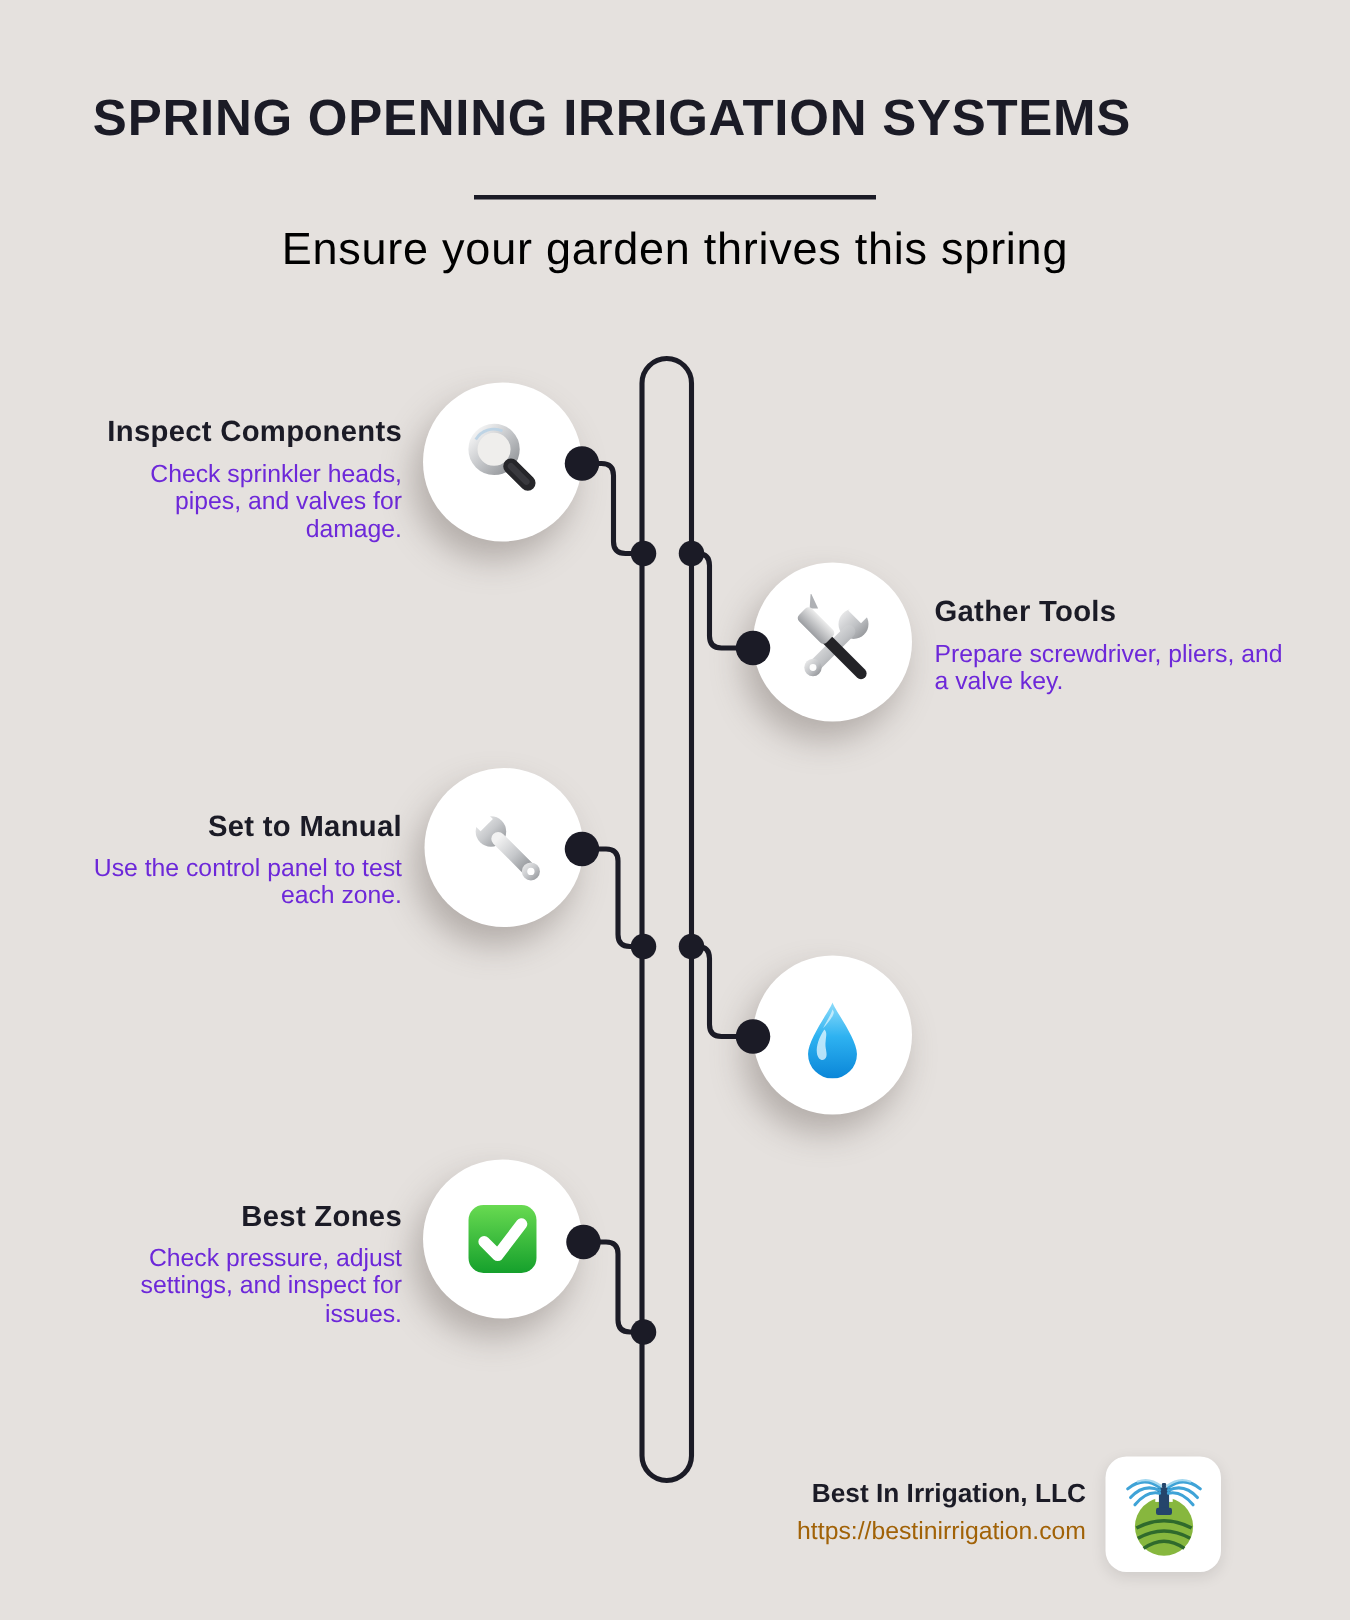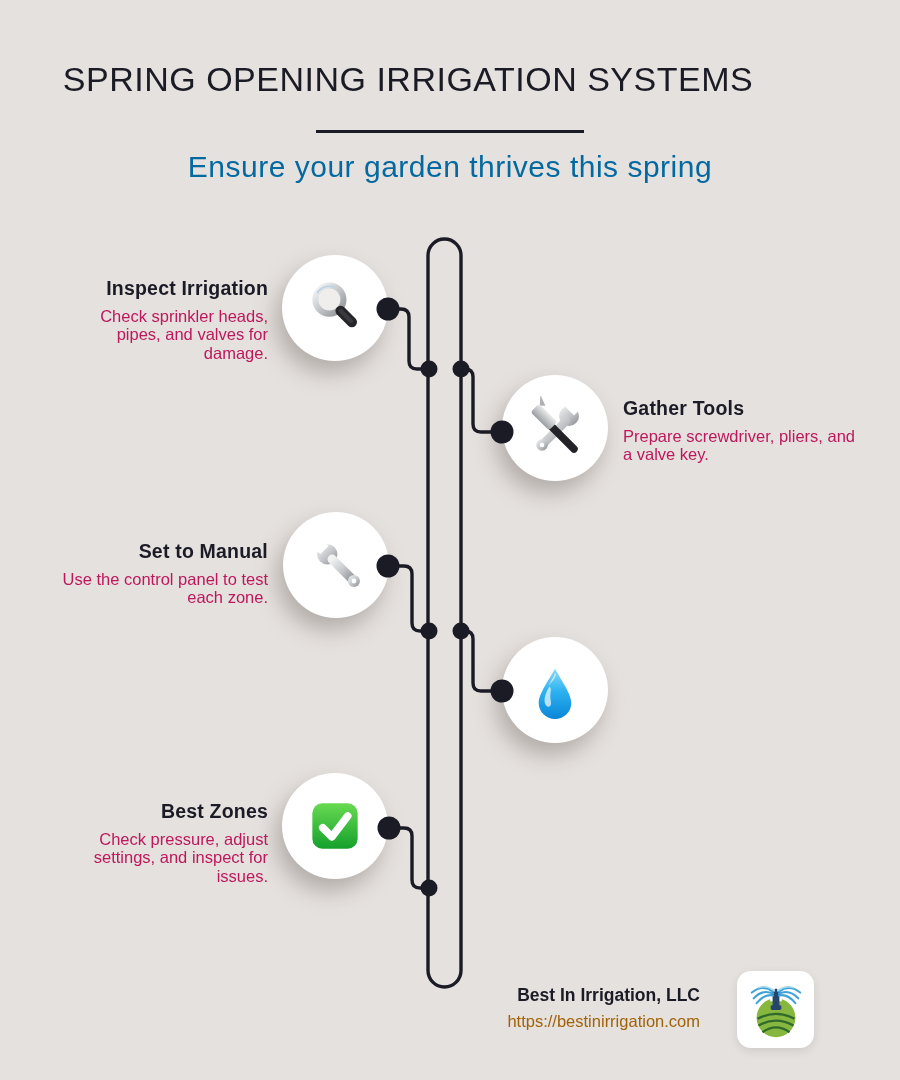--- a/index.html
+++ b/index.html
@@ -4,39 +4,39 @@
 <style>
   html,body { margin:0; padding:0; background:#e5e1de; }
   .page {
     position:relative; width:900px; height:1080px; overflow:hidden;
     background:#e5e1de;
     font-family:"Liberation Sans", sans-serif;
     color:#1b1b26;
   }
   .title {
     position:absolute; top:60px; left:0; width:816px;
-    text-align:center; font-size:34px; font-weight:normal;
+    text-align:center; font-size:34px; font-weight:bold;
     letter-spacing:0.5px; color:#1b1b26;
   }
   .divider {
     position:absolute; top:130px; left:316px; width:268px; height:3px;
     background:#1b1b26;
   }
   .subtitle {
     position:absolute; top:150px; left:0; width:900px;
     text-align:center; font-size:30px; font-weight:normal;
-    letter-spacing:0.5px; color:#0369a1;
+    letter-spacing:0.5px; color:#000000;
   }
   .step { position:absolute; }
   .step h3 {
     margin:0 0 7px; font-size:19.5px; font-weight:bold;
     color:#1b1b26; letter-spacing:0.2px; white-space:nowrap;
   }
   .step p {
-    margin:0; font-size:16.5px; line-height:1.12; color:#be185d;
+    margin:0; font-size:16.5px; line-height:1.12; color:#6d28d9;
   }
   .step.left  { text-align:right; width:210px; }
   .step.right { text-align:left;  width:240px; }
   #step1 { left:58px;  top:277px; }
   #step2 { left:623px; top:397px; }
   #step3 { left:58px;  top:540px; }
   #step4 { left:623px; top:659px; }
   #step5 { left:58px;  top:800px; }
 
   .circle {
@@ -49,21 +49,21 @@
   #c2 { left:502px; top:375px; }
   #c3 { left:283px; top:512px; }
   #c4 { left:502px; top:637px; }
   #c5 { left:282px; top:773px; }
 
   .overlay {
     position:absolute; left:0; top:0; z-index:4; pointer-events:none;
   }
 
   .footer-text {
-    position:absolute; top:985px; left:400px; width:300px; text-align:right;
+    position:absolute; top:985px; left:424px; width:300px; text-align:right;
   }
   .footer-text .company {
     margin:0 0 6px; font-size:17.5px; font-weight:bold; color:#1b1b26;
   }
   .footer-text .website {
     margin:0; font-size:16.5px; color:#a16207;
   }
   .logo-card {
     position:absolute; left:737px; top:971px; width:77px; height:77px;
     background:#ffffff; border-radius:14px;
@@ -74,21 +74,21 @@
 </head>
 <body>
 
 <div class="page">
 
   <div class="title">SPRING OPENING IRRIGATION SYSTEMS</div>
   <div class="divider"></div>
   <div class="subtitle">Ensure your garden thrives this spring</div>
 
   <div class="step left" id="step1">
-    <h3>Inspect Irrigation</h3>
+    <h3>Inspect Components</h3>
     <p>Check sprinkler heads, pipes, and valves for damage.</p>
   </div>
   <div class="step right" id="step2">
     <h3>Gather Tools</h3>
     <p>Prepare screwdriver, pliers, and a valve key.</p>
   </div>
   <div class="step left" id="step3">
     <h3>Set to Manual</h3>
     <p>Use the control panel to test each zone.</p>
   </div>

